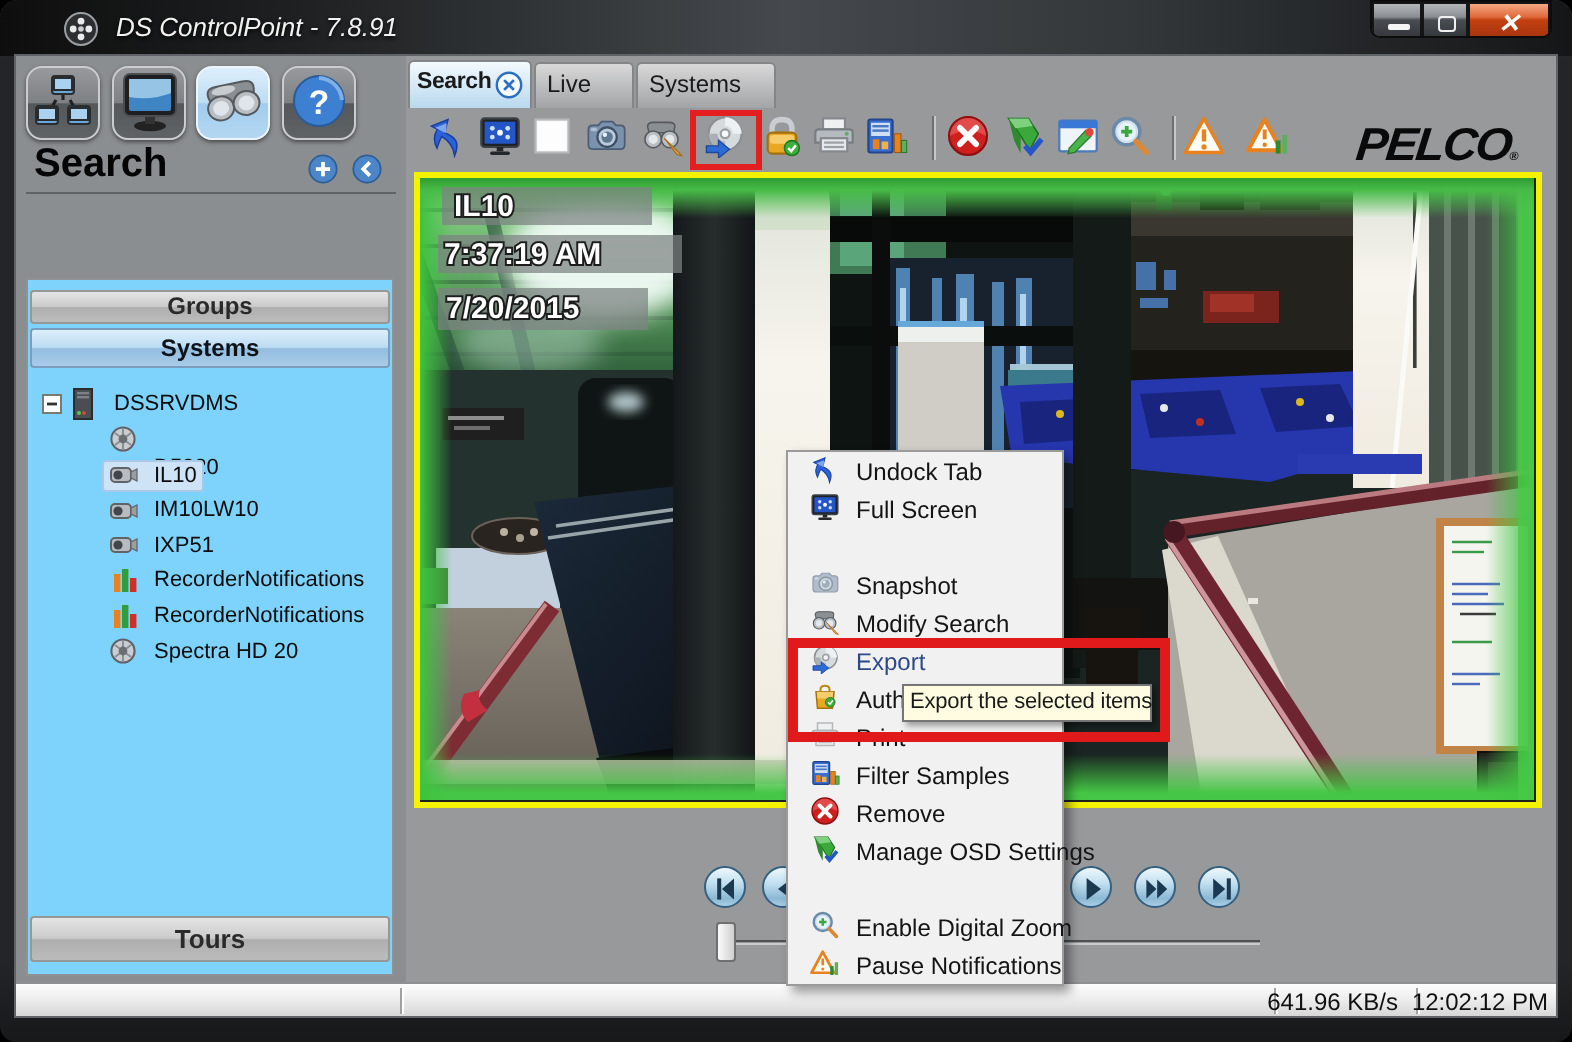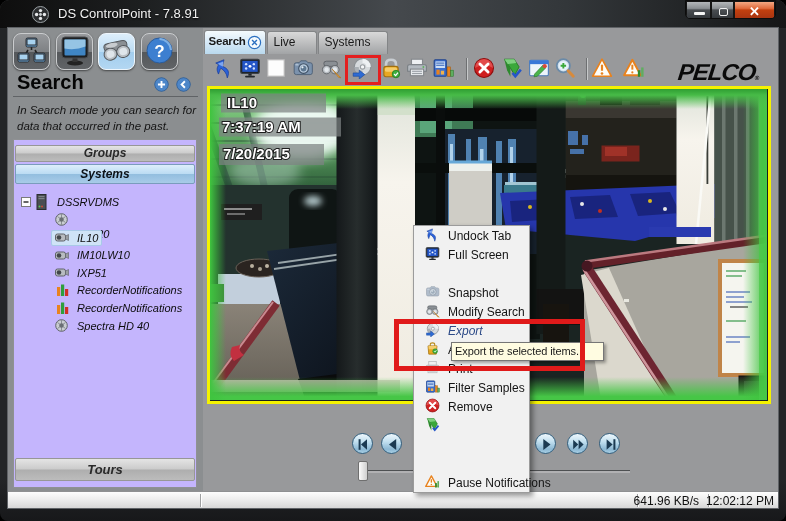--- a/index.html
+++ b/index.html
@@ -1,40 +1,40 @@
 <!DOCTYPE html>
 <html><head>
 <meta charset="utf-8">
 <style>
   html,body{margin:0;padding:0;width:786px;height:521px;background:#000;overflow:hidden;}
   *{box-sizing:border-box;font-family:"Liberation Sans",sans-serif;}
   .abs{position:absolute;}
   #win{position:absolute;left:0;top:0;width:786px;height:521px;border-radius:9px 9px 8px 8px;
     background:linear-gradient(to bottom,#3c3f42 0,#232527 30px,#232527 480px,#17181a 521px);overflow:hidden;}
   #titlebar{position:absolute;left:0;top:0;width:786px;height:28px;
-    background:linear-gradient(to right,#0e0e0e 0,#1d1f20 18%,#45494d 50%,#33373a 72%,#151617 100%);}
+    background:linear-gradient(to right,#0e0e0e 0,#1d1f20 18%,#45494d 50%,#33373a 72%,#151617 100%);font-style:italic;}
   #titlebar .tt{position:absolute;left:58px;top:6px;font-size:13px;color:#f2f2f2;text-shadow:0 1px 2px #000;}
   #content{position:absolute;left:8px;top:28px;width:770px;height:480px;background:#98999b;outline:1px solid #5f6266;}
   
   .wb{position:absolute;top:0;height:18px;border:1px solid #151515;}
   .wbg{position:absolute;left:685px;top:0px;width:91px;height:19px;border-radius:0 0 5px 5px;overflow:hidden;border:1px solid #0c0c0c;box-shadow:0 0 0 1px rgba(255,255,255,.25) inset;}
   .wb1{left:0;width:25px;background:linear-gradient(#b4b7ba 0%,#8a8e92 40%,#4a4e52 50%,#34383c 100%);}
   .wb2{left:25px;width:23px;background:linear-gradient(#b4b7ba 0%,#8a8e92 40%,#4a4e52 50%,#34383c 100%);}
   .wb3{left:48px;width:41px;background:linear-gradient(#f4a883 0%,#e06a3c 40%,#c2400f 50%,#a93511 100%);}
   .wb span{position:absolute;left:0;right:0;text-align:center;color:#fff;font-weight:bold;}
   
   #sidebar{position:absolute;left:0px;top:0px;width:195px;height:463px;background:#8b8e90;}
   .sbtn{position:absolute;top:4.6px;width:37px;height:37px;border-radius:8px;border:1px solid #caccce;
     background:linear-gradient(#97999c 0%,#7e8184 50%,#55585b 51%,#606366 100%);box-shadow:0 1px 2px rgba(0,0,0,.5);}
   .sbtn.sel{background:linear-gradient(#ddeefb 0%,#bcdcf3 50%,#a2cdee 51%,#b3d7f2 100%);border-color:#eef6fc;}
   #shead{position:absolute;left:9px;top:43px;font-size:20px;font-weight:bold;color:#050505;}
   .mini{position:absolute;top:49px;width:15px;height:15px;border-radius:50%;color:#fff;}
   #sline{position:absolute;left:5px;top:68px;width:185px;height:1px;background:#606366;}
   #sdesc{position:absolute;left:9px;top:74px;width:180px;font-size:11.5px;font-style:italic;color:#141414;line-height:16px;}
-  #spanel{position:absolute;left:5px;top:111px;width:184px;height:349px;background:#c4b5fd;border:1px solid #8f9193;font-style:italic;}
+  #spanel{position:absolute;left:5px;top:111px;width:184px;height:349px;background:#7dd3fc;border:1px solid #8f9193;}
   .gbar{position:absolute;left:1px;width:180px;height:17px;border:1px solid #979797;border-radius:2px;
     background:linear-gradient(#e4e4e4 0%,#cbcbcb 48%,#aeaeae 52%,#bcbcbc 100%);
     text-align:center;font-size:12px;font-weight:bold;color:#2a2a2a;line-height:15px;}
   .bbar{position:absolute;left:1px;width:180px;height:20px;border:1px solid #7a9cbd;border-radius:2px;
     background:linear-gradient(#ddeefb 0%,#bcdcf3 48%,#93bedf 52%,#a8cbe8 100%);
     text-align:center;font-size:12px;font-weight:bold;color:#0d1319;line-height:18px;}
   .trow{position:absolute;font-size:11px;color:#0c0c0c;white-space:nowrap;}
   
   #main{position:absolute;left:195px;top:0;width:575px;height:463px;background:#98999b;}
   .tab{position:absolute;border:1px solid #838587;border-bottom:none;border-radius:3px 3px 0 0;font-size:12px;color:#1a1a1a;}
@@ -50,27 +50,27 @@
   .pbtn{position:absolute;top:405px;width:21px;height:21px;border-radius:50%;border:1.5px solid #33607f;
     background:linear-gradient(#eef7fc 0%,#c2e0f0 40%,#8cb8d4 80%,#a8cfe4 100%);}
   .pbtn svg{position:absolute;left:0;top:0;}
   #sliderThumb{position:absolute;left:154.5px;top:433px;width:10.5px;height:20px;background:linear-gradient(90deg,#fbfbfb,#cfcfcf);border:1px solid #6f6f6f;border-radius:2px;}
   .strack{position:absolute;top:441.5px;height:1.5px;background:#4e5052;box-shadow:0 1.5px 0 #c9cacb;}
   
   #status{position:absolute;left:0px;top:463px;width:770px;height:17px;border-top:1px solid #8f9092;
     background:linear-gradient(#fdfdfd 0%,#ececec 50%,#d7d7d7 100%);font-size:12px;color:#101010;}
   .ssep{position:absolute;top:2px;width:1px;height:13px;background:#9fa0a1;box-shadow:1px 0 0 #fff;}
   
-  #menu{position:absolute;left:413px;top:225px;width:117px;height:268px;background:#f1f1f1;border:1px solid #9b9b9b;
+  #menu{position:absolute;left:393px;top:225px;width:139px;height:268px;background:#f1f1f1;border:1px solid #9b9b9b;
     box-shadow:3px 3px 5px rgba(0,0,0,.4);padding-left:17px;}
   .mi{position:absolute;left:0;width:100%;height:19px;font-size:12px;color:#141414;}
   .mi .lbl{position:absolute;left:34px;top:2.5px;white-space:nowrap;}
   .mi svg{position:absolute;left:11px;top:1px;}
   #redbox2{position:absolute;left:394px;top:319px;width:191px;height:52px;border:5px solid #e01a1a;}
-  #tooltip{position:absolute;left:451px;top:342px;width:153px;height:19px;background:#fffce1;border:1px solid #767676;
+  #tooltip{position:absolute;left:451px;top:342px;width:125px;height:19px;background:#fffce1;border:1px solid #767676;
     box-shadow:2px 2px 3px rgba(0,0,0,.35);font-size:11px;color:#1a1a1a;line-height:17px;padding-left:3px;letter-spacing:-.1px;white-space:nowrap;}
 </style>
 </head>
 <body>
 <svg width="0" height="0" style="position:absolute">
   <defs>
     <symbol id="ic-undock" viewBox="0 0 20 20">
       <path d="M8.5 8.5 L10 2.5 L2.5 5.5 L5.2 7 C3.5 9.5 3.2 12 5 15.5 C6 12.5 6.5 11 7.2 10.2 C10 12 12.5 14.8 13 19 C15.5 13 13.5 10.5 8.5 8.5 Z" fill="#2b62d9" stroke="#1b3f9c" stroke-width=".7"></path>
       <path d="M9 8.8 L9.4 4.2 L4.2 6.2 Z" fill="#7fa6ef"></path>
     </symbol>
@@ -249,21 +249,20 @@
       <div id="shead">Search</div>
       <svg class="mini" style="left:145.5px" width="16" height="16" viewBox="0 0 16 16">
         <circle cx="8" cy="8" r="7.3" fill="#4d86c8" stroke="#2f5f96"></circle>
         <path d="M8 4.2 V11.8 M4.2 8 H11.8" stroke="#fff" stroke-width="2"></path>
       </svg>
       <svg class="mini" style="left:167.5px" width="16" height="16" viewBox="0 0 16 16">
         <circle cx="8" cy="8" r="7.3" fill="#4d86c8" stroke="#2f5f96"></circle>
         <path d="M9.5 4.5 L6 8 L9.5 11.5" stroke="#fff" stroke-width="2" fill="none"></path>
       </svg>
       <div id="sline"></div>
-      <div id="sdesc">In Search mode you can search for data that occurred in the past.</div>
       <div id="spanel">
         <div class="gbar" style="top:5px">Groups</div>
         <div class="bbar" style="top:24px">Systems</div>
         <div class="gbar" style="top:318px;height:23px;line-height:21px;font-size:13px">Tours</div>
         <div id="tree">
           <svg class="abs" style="left:7px;top:57px" width="10" height="10" viewBox="0 0 10 10">
             <rect x="0.5" y="0.5" width="9" height="9" fill="#fdfdfd" stroke="#7a7a7a"></rect>
             <path d="M2.5 5 H7.5" stroke="#333" stroke-width="1.4"></path>
           </svg>
           <svg class="abs" style="left:22px;top:54px" width="12" height="16" viewBox="0 0 12 16">
@@ -309,21 +308,21 @@
             <rect x="1" y="4" width="3.2" height="9" fill="#e8821e"></rect>
             <rect x="5" y="1.5" width="3.2" height="11.5" fill="#2e9e3e"></rect>
             <rect x="9" y="6" width="3.2" height="7" fill="#d03028"></rect>
           </svg>
           <div class="trow" style="left:63px;top:161.5px">RecorderNotifications</div>
           <svg class="abs" style="left:41px;top:179px" width="13" height="13" viewBox="0 0 13 13">
             <circle cx="6.5" cy="6.5" r="5.8" fill="#c9cdd1" stroke="#5f6368"></circle>
             <path d="M2.5 3.5 L10.5 9.5 M10.5 3.5 L2.5 9.5 M6.5 1 V12" stroke="#8a8f94" stroke-width="1"></path>
             <circle cx="6.5" cy="6.5" r="2.2" fill="#6a6f74"></circle>
           </svg>
-          <div class="trow" style="left:63px;top:179.5px">Spectra HD 40</div>
+          <div class="trow" style="left:63px;top:179.5px">Spectra HD 20</div>
         </div>
       </div>
     </div>
     <div id="main">
       <div class="tab" id="tabSearch">
           <span style="position:absolute;left:4px;top:4.5px;font-size:11.5px;letter-spacing:-.2px">Search</span>
         <svg style="position:absolute;left:42.5px;top:4.5px" width="15" height="15" viewBox="0 0 16 16">
           <circle cx="8" cy="8" r="6.5" fill="#f4fafd" stroke="#2a6fc0" stroke-width="1.3"></circle>
           <path d="M5.4 5.4 L10.6 10.6 M10.6 5.4 L5.4 10.6" stroke="#2a6fc0" stroke-width="1.5"></path>
         </svg>
@@ -650,21 +649,21 @@
     <div class="mi" style="top:76px">
         <svg width="15" height="15">
           <use href="#ic-binoc"></use>
         </svg>
         <span class="lbl">Modify Search</span>
       </div>
     <div class="mi" style="top:95px">
         <svg width="15" height="15">
           <use href="#ic-export"></use>
         </svg>
-        <span class="lbl" style="font-style:italic;color:#2c4a87">Export</span>
+        <span class="lbl" style="color:#2c4a87">Export</span>
       </div>
     <div class="mi" style="top:114px">
         <svg width="15" height="15">
           <use href="#ic-auth"></use>
         </svg>
         <span class="lbl">Authorize</span>
       </div>
     <div class="mi" style="top:133px">
         <svg width="15" height="15" opacity=".55">
           <use href="#ic-printer"></use>
@@ -680,20 +679,27 @@
     <div class="mi" style="top:171px">
         <svg width="15" height="15">
           <use href="#ic-remove"></use>
         </svg>
         <span class="lbl">Remove</span>
       </div>
     <div class="mi" style="top:190px">
         <svg width="15" height="15">
           <use href="#ic-flag"></use>
         </svg>
+        <span class="lbl">Manage OSD Settings</span>
+      </div>
+    <div class="mi" style="top:228px">
+        <svg width="15" height="15">
+          <use href="#ic-zoom"></use>
+        </svg>
+        <span class="lbl">Enable Digital Zoom</span>
       </div>
     <div class="mi" style="top:247px">
         <svg width="15" height="15">
           <use href="#ic-warn2"></use>
         </svg>
         <span class="lbl">Pause Notifications</span>
       </div>
   </div>
   <div id="tooltip">Export the selected items.</div>
   <div id="redbox2"></div>

